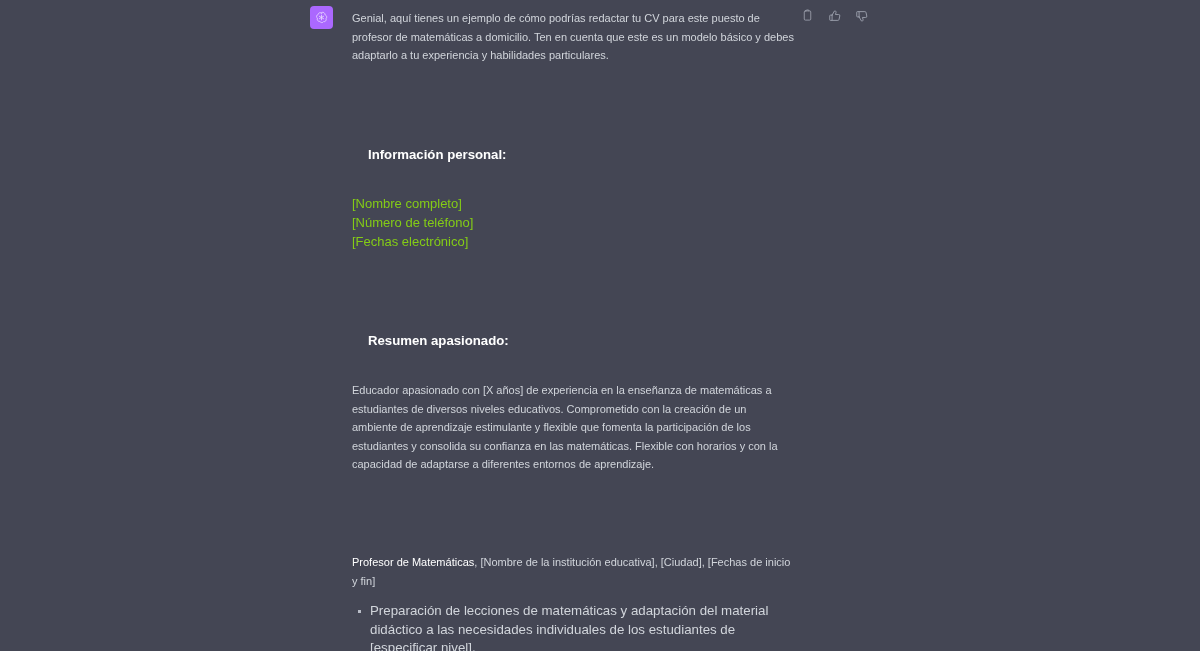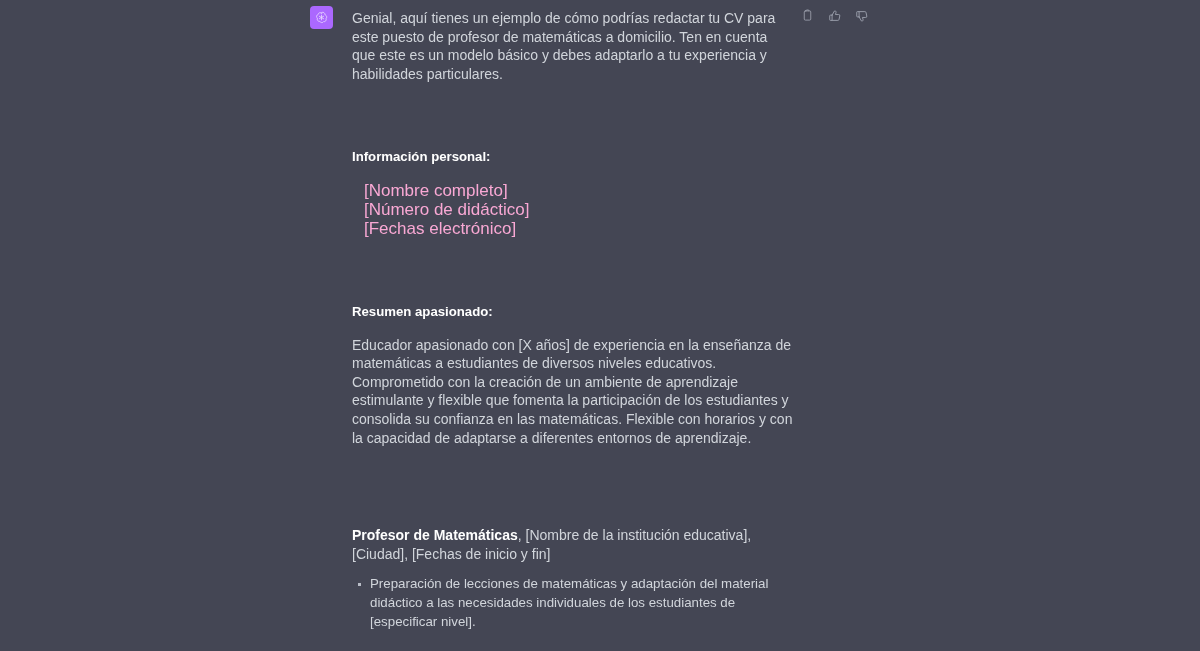--- a/index.html
+++ b/index.html
@@ -79,42 +79,41 @@
     top: 0px;
     width: 442px;
     color: #d1d5db;
     font-size: 13.3px;
     line-height: 18.6px;
   }
 
   .para {
     margin: 0;
     color: #d1d5db;
-    font-size: 14px;
+    font-size: 11px;
     line-height: 18.6px;
   }
 
   .para.intro { padding-top: 9px; }
 
   .heading {
-    margin: 0;
+    margin: 16px;
     color: #ffffff;
     font-weight: bold;
     font-size: 13.2px;
     line-height: 18.6px;
   }
 
   .gap-section { height: 65px; }
   .gap-small   { height: 14px; }
 
   .lines .line {
-    color: #f9a8d4;
-    font-size: 17px;
+    color: #84cc16;
+    font-size: 13px;
     line-height: 19px;
-    margin-left: 12px;
   }
 
   .bullets {
     margin: 0;
     padding: 0;
     list-style: none;
   }
   .bullets li {
     position: relative;
     padding-left: 18px;
@@ -128,21 +127,21 @@
     position: absolute;
     left: 6px;
     top: 8px;
     width: 3px;
     height: 3px;
     background: #b9bdc7;
   }
 
   .b-strong {
     color: #ffffff;
-    font-weight: bold;
+    font-weight: normal;
   }
 </style>
 </head>
 <body>
 
 <div class="chat-turn">
   <div class="turn-inner">
 
     <div class="avatar">
       <span>
@@ -178,21 +177,21 @@
 
       <p class="para intro">Genial, aquí tienes un ejemplo de cómo podrías redactar tu CV para este puesto de profesor de matemáticas a domicilio. Ten en cuenta que este es un modelo básico y debes adaptarlo a tu experiencia y habilidades particulares.</p>
 
       <div class="gap-section"></div>
 
       <div>
         <div class="heading">Información personal:</div>
         <div class="gap-small"></div>
         <div class="lines">
           <div class="line">[Nombre completo]</div>
-          <div class="line">[Número de didáctico]</div>
+          <div class="line">[Número de teléfono]</div>
           <div class="line">[Fechas electrónico]</div>
         </div>
       </div>
 
       <div class="gap-section"></div>
 
       <div>
         <div class="heading">Resumen apasionado:</div>
         <div class="gap-small"></div>
         <p class="para">Educador apasionado con [X años] de experiencia en la enseñanza de matemáticas a estudiantes de diversos niveles educativos. Comprometido con la creación de un ambiente de aprendizaje estimulante y flexible que fomenta la participación de los estudiantes y consolida su confianza en las matemáticas. Flexible con horarios y con la capacidad de adaptarse a diferentes entornos de aprendizaje.</p>

